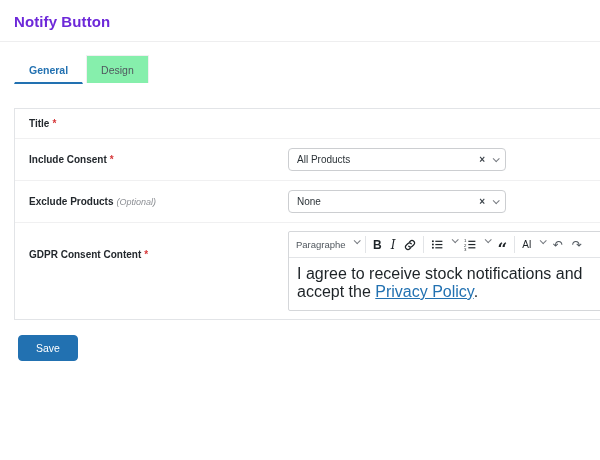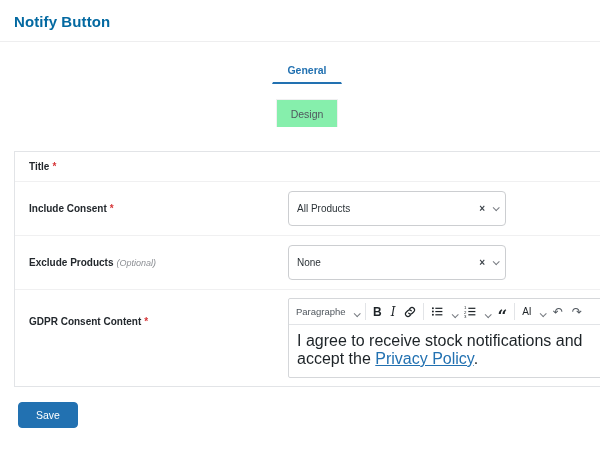--- a/index.html
+++ b/index.html
@@ -7,27 +7,27 @@
   body {
     background:#ffffff;
     font-family:"Liberation Sans", sans-serif;
     color:#1d2327;
     font-size:10.5px;
   }
   .page { padding-top:13px; }
 
   
   .page-title {
-    font-size:15px; font-weight:bold; color:#0369a1;
+    font-size:15px; font-weight:bold; color:#6d28d9;
     margin:0 0 11px 14px; letter-spacing:.1px;
   }
   .top-divider { border:0; border-top:1px solid #eeeeef; }
 
   
-  .tabs { display:flex; gap:15px; margin:13px 0 0 14px; align-items:center;flex-direction:column; }
+  .tabs { display:flex; gap:3px; margin:13px 0 0 14px; align-items:flex-start; }
   .tab {
     padding:8px 14px 7px 14px; font-size:10.5px; cursor:pointer;
     background:#86efac; color:#50575e; border:1px solid #f0f0f1; border-bottom:none;
   }
   .tab.active {
     background:#ffffff; color:#2271b1; font-weight:bold;
     border-color:#ffffff; border-bottom:2px solid #2271b1; padding-bottom:6px;
   }
 
   
@@ -48,21 +48,21 @@
   .row-control { flex:1; display:flex; }
 
   
   .text-input {
     width:218px; height:23px;
     border:1px solid #ccced1; border-radius:4px;
     padding:0 8px; font-size:10px; color:#2c3338;
     font-family:"Liberation Sans", sans-serif; background:#fff; outline:none;
   }
   .select-box {
-    width:218px; height:35px;
+    width:218px; height:23px;
     border:1px solid #ccced1; border-radius:4px;
     padding:0 7px 0 8px; font-size:10px; color:#2c3338;
     background:#fff; display:flex; align-items:center; cursor:pointer;
   }
   .select-value { flex:1; }
   .clear-x { font-weight:bold; font-size:10px; color:#3c434a; margin-right:8px; cursor:pointer; }
   .chev {
     width:5px; height:5px; flex:none;
     border-right:1.4px solid #787c82; border-bottom:1.4px solid #787c82;
     transform:rotate(45deg) translateY(-1px); display:inline-block;
@@ -70,21 +70,21 @@
 
   
   .gdpr-row { align-items:flex-start; padding-top:8px; padding-bottom:8px; }
   .gdpr-row .row-label { padding-top:18px; }
   .editor { flex:1; border:1px solid #d5d7da; border-radius:2px; background:#fff; margin-right:-2px; }
   .editor-toolbar {
     display:flex; align-items:center; gap:7px;
     height:26px; padding:0 7px;
     border-bottom:1px solid #e2e4e7;
   }
-  .tb-btn { display:flex; align-items:flex-end; gap:8px; cursor:pointer; color:#1d2327; }
+  .tb-btn { display:flex; align-items:flex-start; gap:8px; cursor:pointer; color:#1d2327; }
   .tb-para { font-size:9.5px; color:#50575e; width:62px; justify-content:space-between; }
   .tb-bold { font-weight:bold; font-size:12px; }
   .tb-italic { font-style:italic; font-family:"DejaVu Serif", serif; font-size:12px; padding:0 2px; }
   .tb-quote { font-family:"DejaVu Serif", serif; font-weight:bold; font-size:17px; line-height:8px; padding-top:8px; }
   .tb-ai { font-size:10px; font-weight:normal; }
   .tb-arrow { font-size:12px; color:#50575e; padding:0 1px; }
   .tsep { width:1px; height:17px; background:#e2e4e7; flex:none; }
   .tb-icon svg { display:block; }
   .editor-content { padding:7px 8px 9px 8px; font-size:16px; color:#1d2327; }
   .editor-content a { color:#2271b1; }

